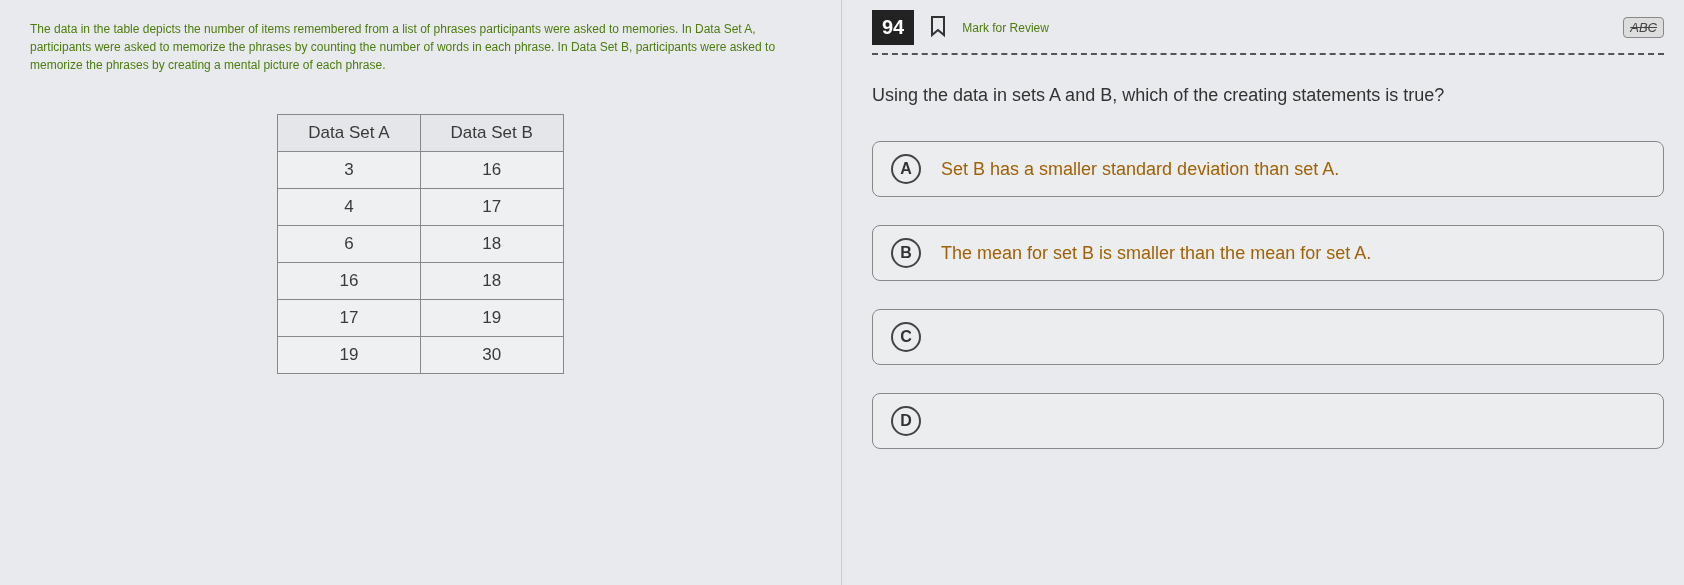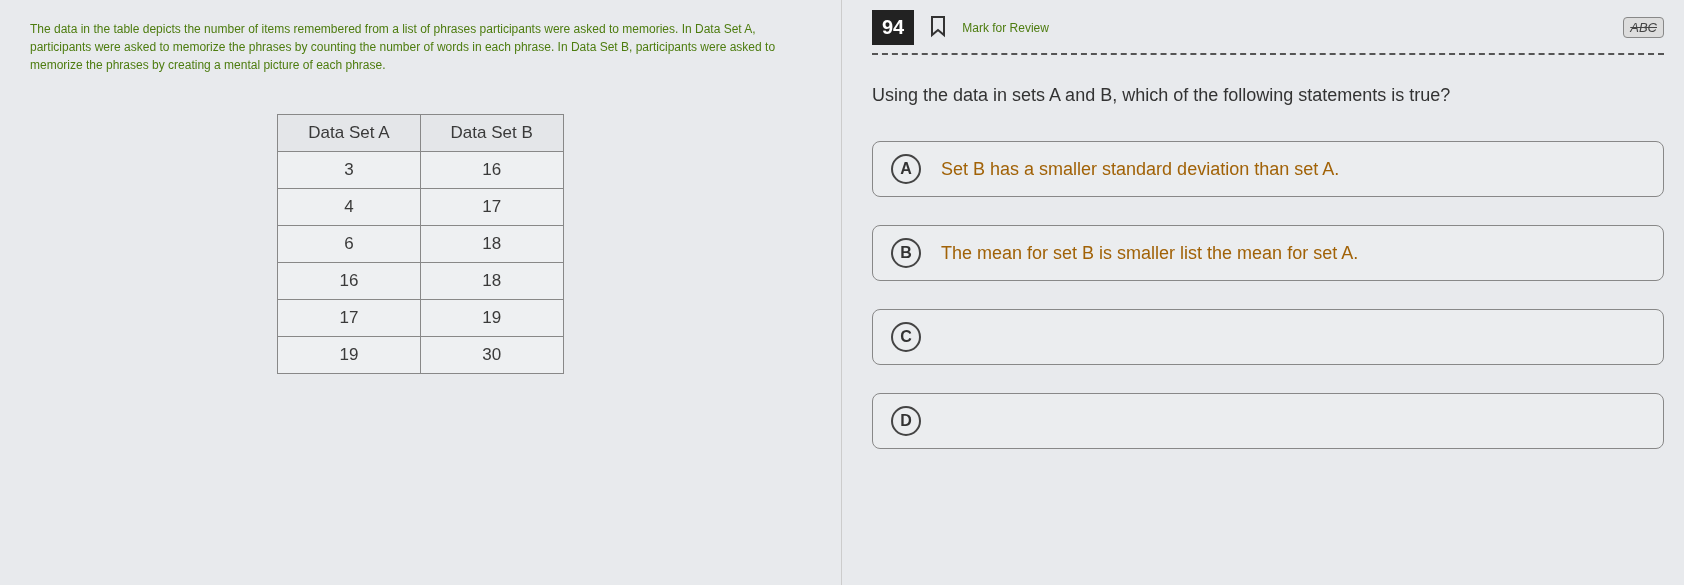--- a/index.html
+++ b/index.html
@@ -175,30 +175,30 @@
     <div class="question-number">94</div>
     <span class="bookmark-icon">
       <svg viewBox="0 0 24 24">
           <path d="M6 3 L18 3 L18 21 L12 16 L6 21 Z"></path>
         </svg>
     </span>
     <span class="mark-label">Mark for Review</span>
     <span class="abc-button">ABC</span>
   </div>
 
-  <p class="question-text">Using the data in sets A and B, which of the following statements is true?</p>
+  <p class="question-text">Using the data in sets A and B, which of the creating statements is true?</p>
 
   <div class="answer-option">
     <div class="option-letter">A</div>
     <div class="option-text">Set B has a smaller standard deviation than set A.</div>
   </div>
 
   <div class="answer-option">
     <div class="option-letter">B</div>
-    <div class="option-text">The mean for set B is smaller list the mean for set A.</div>
+    <div class="option-text">The mean for set B is smaller than the mean for set A.</div>
   </div>
 
   <div class="answer-option">
     <div class="option-letter">C</div>
   </div>
 
   <div class="answer-option">
     <div class="option-letter">D</div>
   </div>
 </div>

